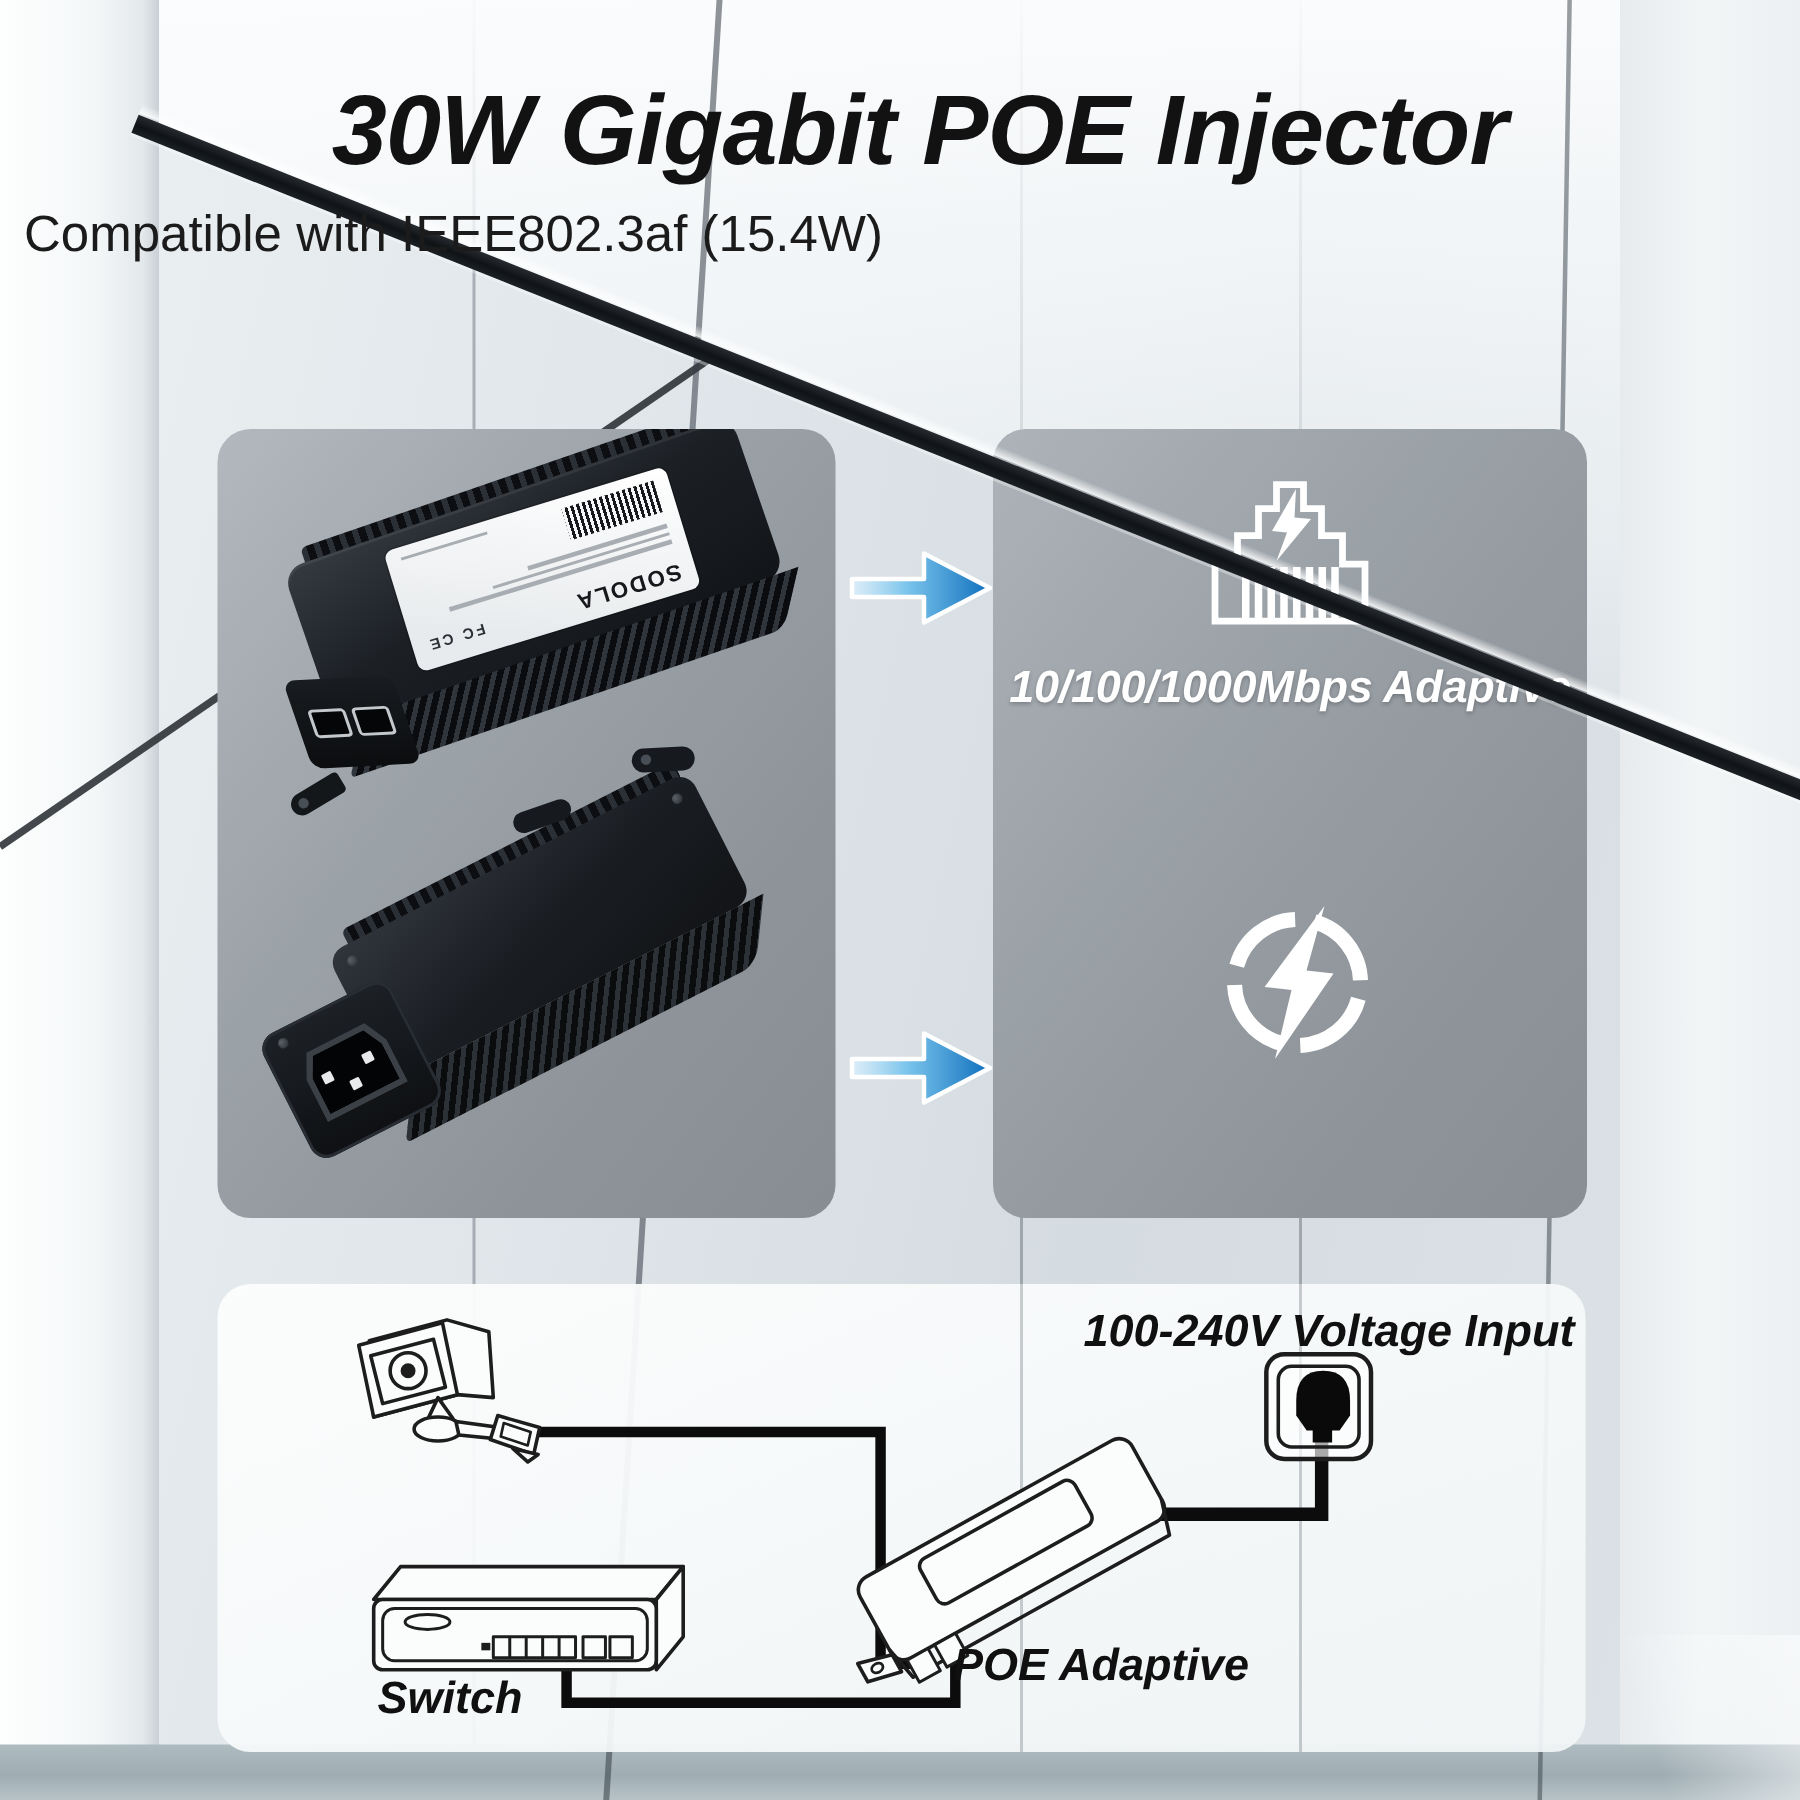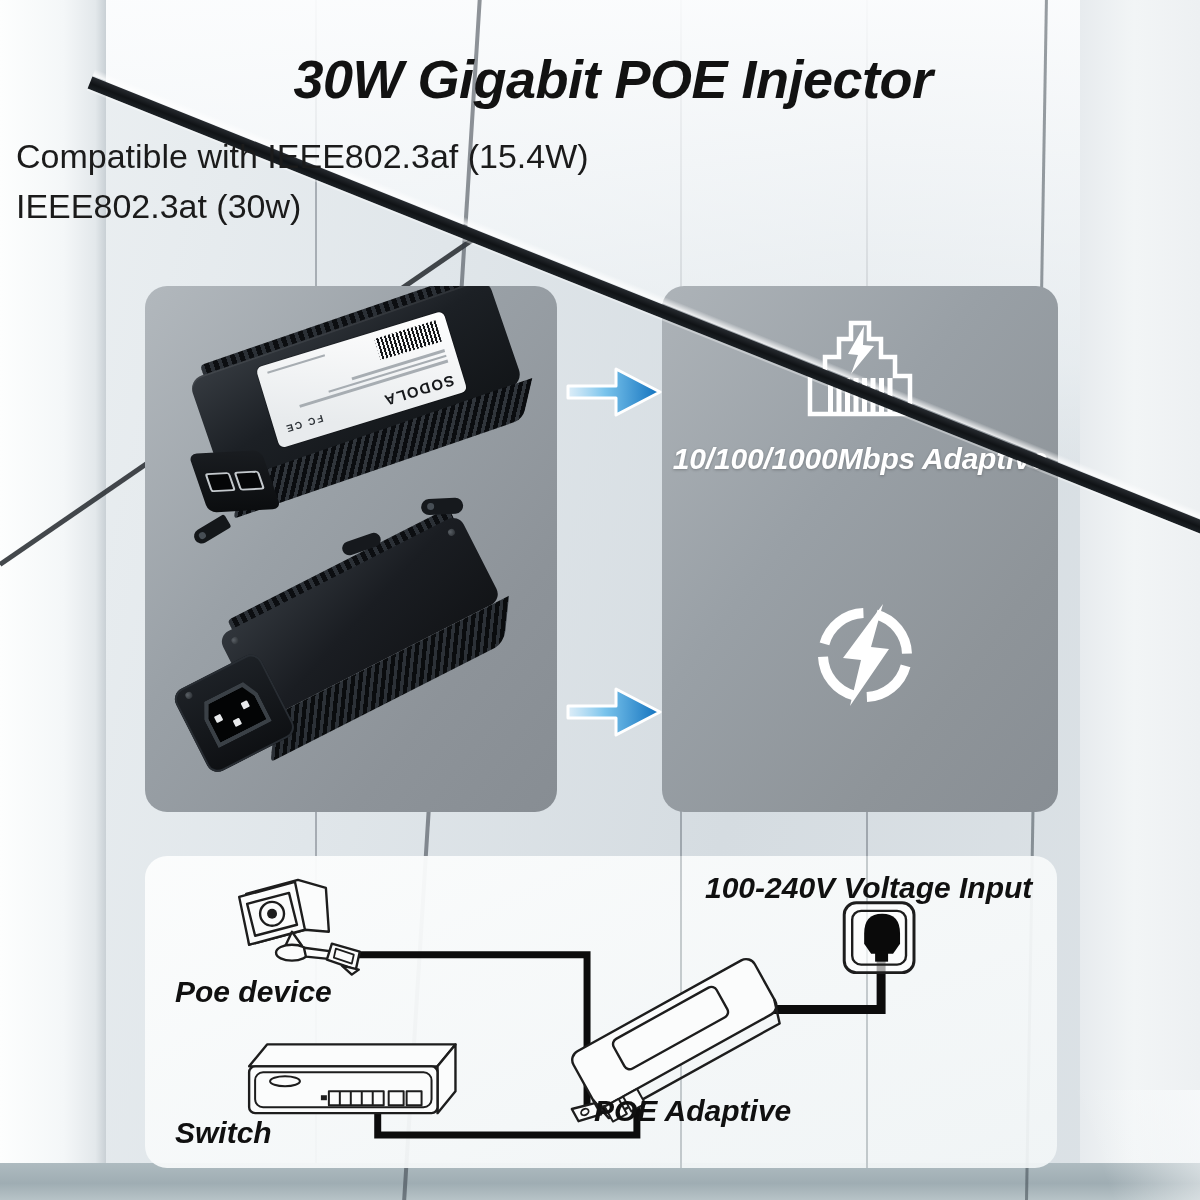--- a/index.html
+++ b/index.html
@@ -28,21 +28,21 @@
   .steep-line{left:0;top:562px;width:582px;height:5px;background:#23282d;opacity:.85;
     transform:rotate(-34.5deg);transform-origin:left center;}
   .main-bar{left:90px;top:76px;width:1210px;height:13px;z-index:30;
     background:linear-gradient(180deg,#272b30,#101316 55%,#1c2125);
     transform:rotate(21.8deg);transform-origin:left center;}
   .main-bar::before{content:"";position:absolute;left:0;right:0;top:-8px;height:7px;
     background:linear-gradient(180deg,rgba(255,255,255,0),rgba(255,255,255,.85));}
   .main-bar::after{content:"";position:absolute;left:0;right:0;bottom:-2px;height:2px;background:rgba(255,255,255,.35);}
 
   
-  .title{left:0;right:14px;top:48px;text-align:center;font-size:54px;font-weight:700;font-style:italic;
+  .title{left:0;right:14px;top:48px;text-align:center;font-size:66px;font-weight:700;font-style:italic;
     color:#121212;letter-spacing:-.5px;z-index:40;padding-left:40px;}
   .subtitle{left:16px;right:0;text-align:left;font-size:34px;font-weight:500;color:#1b1b1b;z-index:40;}
   .sub1{top:137px;} .sub2{top:187px;}
 
   
   .panel{border-radius:22px;z-index:20;overflow:hidden;}
   .panel-left{left:145px;top:286px;width:412px;height:526px;
     background:linear-gradient(128deg,#b2b8bd,#9aa1a7 40%,#8d9399 75%,#878d93);}
   .panel-right{left:662px;top:286px;width:396px;height:526px;
     background:linear-gradient(128deg,#adb3b8,#99a0a6 40%,#8e9499 75%,#888e94);}
@@ -51,21 +51,21 @@
   .through-line{top:0;width:1.5px;height:312px;background:rgba(80,92,102,.28);}
 
   
   .feat-label{left:0;right:0;text-align:center;font-size:30px;font-weight:700;font-style:italic;color:#fff;
     letter-spacing:-.2px;text-shadow:0 1px 3px rgba(0,0,0,.25);z-index:40;}
 
   
   .arrow{z-index:40;}
 
   
-  .diag-label{font-size:30px;font-weight:700;font-style:italic;color:#101010;text-align:left;z-index:5;}
+  .diag-label{font-size:30px;font-weight:700;font-style:italic;color:#101010;text-align:center;z-index:5;}
 
   
   .device1{left:52px;top:22px;width:336px;height:200px;transform:rotate(-19deg);}
   .d1-fins-top{left:26px;top:6px;width:294px;height:18px;border-radius:4px;
     background:repeating-linear-gradient(90deg,#2b3036 0 4px,#0c0e11 4px 9px);}
   .d1-body{left:10px;top:16px;width:316px;height:112px;border-radius:14px;
     background:linear-gradient(165deg,#353a40 0%,#1c2025 45%,#121518 100%);
     box-shadow:inset 0 2px 0 rgba(255,255,255,.07);}
   .d1-side{left:30px;top:126px;width:306px;height:36px;transform:skewX(-32deg);transform-origin:top left;
     background:repeating-linear-gradient(90deg,#30353b 0 4px,#0a0c0f 4px 9px);border-radius:0 0 8px 4px;}
@@ -115,21 +115,20 @@
   <div class="abs seam" style="left:315px"></div>
   <div class="abs seam" style="left:680px"></div>
   <div class="abs seam" style="left:866px"></div>
   <div class="abs bg-topglass"></div>
   <div class="abs steep-line"></div>
   <div class="abs bottom-band"></div>
   <div class="abs bottom-wedge"></div>
 
   <div class="abs title">30W Gigabit POE Injector</div>
   <div class="abs subtitle sub1">Compatible with IEEE802.3af (15.4W)</div>
-  <div class="abs subtitle sub2">IEEE802.3at (30w)</div>
 
   <div class="abs panel panel-left">
 
     <div class="abs device1">
       <div class="abs d1-fins-top"></div>
       <div class="abs d1-body"></div>
       <div class="abs d1-side"></div>
       <div class="abs d1-label">
         <div class="d1-label-inner">
           <div class="lbl-row">
@@ -276,18 +275,17 @@
 
       <g>
         <rect x="700" y="47" width="70" height="70" rx="12" fill="rgba(255,255,255,.65)" stroke="#1d1d1d" stroke-width="3"></rect>
         <rect x="708" y="55" width="54" height="54" rx="9" fill="none" stroke="#1d1d1d" stroke-width="2.4"></rect>
         <path d="M720 78 q0 -20 18 -20 q18 0 18 20 v10 l-7 10 h-22 l-7 -10 Z" fill="#0a0a0a"></path>
         <rect x="731" y="95" width="13" height="11" fill="#0a0a0a"></rect>
       </g>
     </svg>
 
     <div class="abs diag-label" style="left:560px;top:15px;width:362px">100-240V Voltage Input</div>
-    <div class="abs diag-label" style="left:30px;top:119px;width:250px">Poe device</div>
     <div class="abs diag-label" style="left:30px;top:260px;width:250px">Switch</div>
     <div class="abs diag-label" style="left:449px;top:238px;width:280px">POE Adaptive</div>
   </div>
 
 </div>
 
 </body></html>

